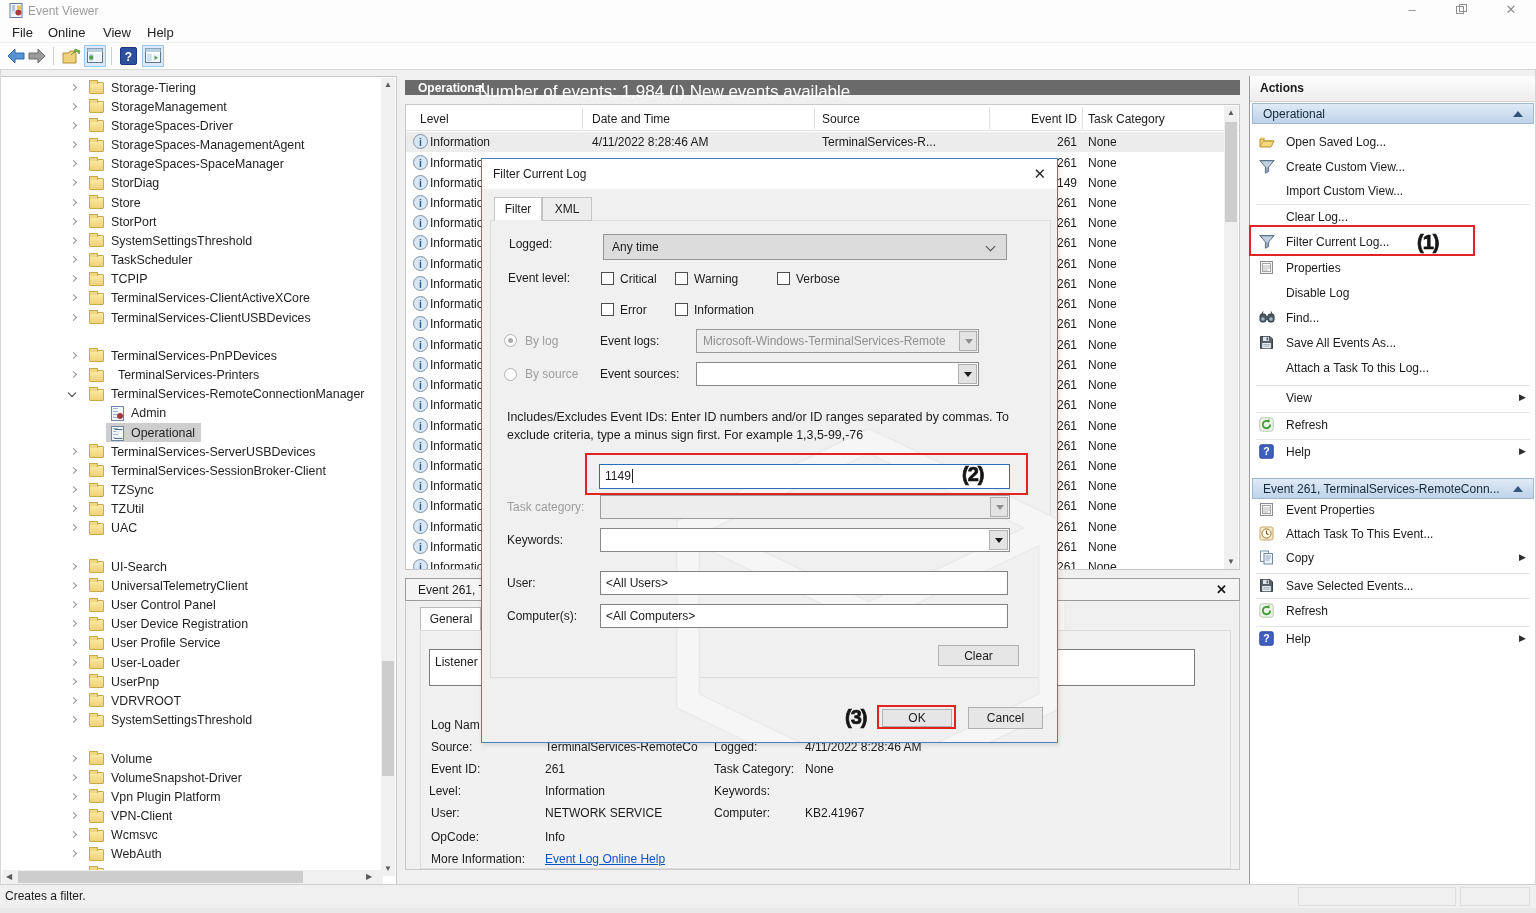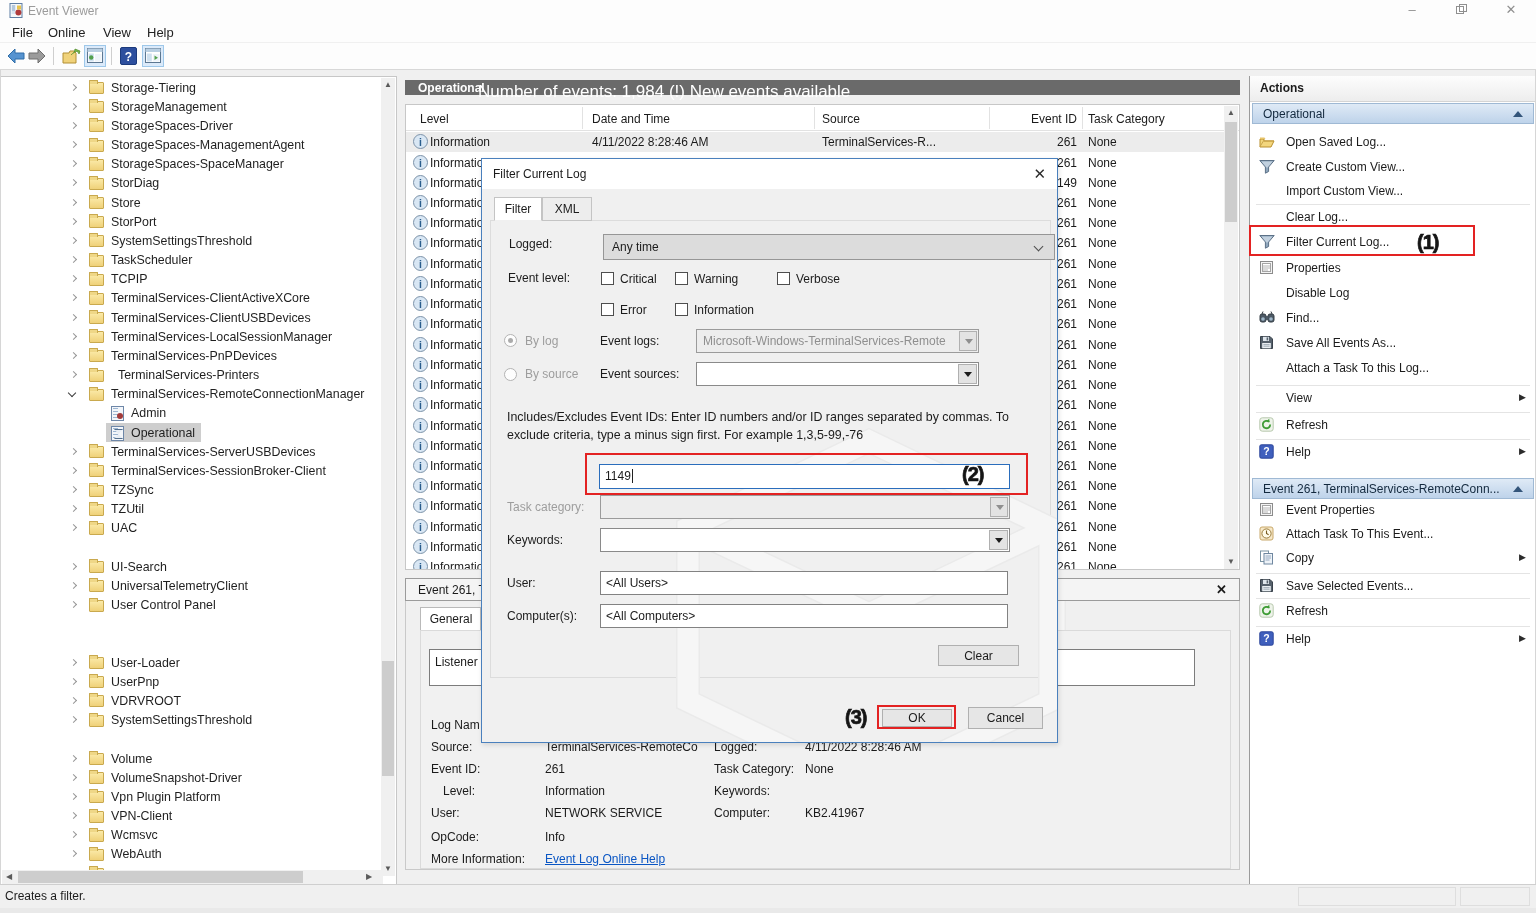--- a/index.html
+++ b/index.html
@@ -207,25 +207,20 @@
 <div class="trow" style="top:212.4px">
       <span class="chev" style="left:70px"></span>
       <span class="fold" style="left:88px"></span>
       <span class="tlab" style="left:110px">TerminalServices-ClientActiveXCore</span>
     </div>
 <div class="trow" style="top:231.5px">
       <span class="chev" style="left:70px"></span>
       <span class="fold" style="left:88px"></span>
       <span class="tlab" style="left:110px">TerminalServices-ClientUSBDevices</span>
     </div>
-<div class="trow" style="top:250.7px">
-      <span class="chev" style="left:70px"></span>
-      <span class="fold" style="left:88px"></span>
-      <span class="tlab" style="left:110px">TerminalServices-LocalSessionManager</span>
-    </div>
 <div class="trow" style="top:269.9px">
       <span class="chev" style="left:70px"></span>
       <span class="fold" style="left:88px"></span>
       <span class="tlab" style="left:110px">TerminalServices-PnPDevices</span>
     </div>
 <div class="trow" style="top:289.1px">
       <span class="chev" style="left:70px"></span>
       <span class="fold" style="left:88px"></span>
       <span class="tlab" style="left:117px">TerminalServices-Printers</span>
     </div>
@@ -275,20 +270,30 @@
     </div>
 <div class="trow" style="top:499.9px">
       <span class="chev" style="left:70px"></span>
       <span class="fold" style="left:88px"></span>
       <span class="tlab" style="left:110px">UniversalTelemetryClient</span>
     </div>
 <div class="trow" style="top:519.1px">
       <span class="chev" style="left:70px"></span>
       <span class="fold" style="left:88px"></span>
       <span class="tlab" style="left:110px">User Control Panel</span>
+    </div>
+<div class="trow" style="top:538.3px">
+      <span class="chev" style="left:70px"></span>
+      <span class="fold" style="left:88px"></span>
+      <span class="tlab" style="left:110px">User Device Registration</span>
+    </div>
+<div class="trow" style="top:557.4px">
+      <span class="chev" style="left:70px"></span>
+      <span class="fold" style="left:88px"></span>
+      <span class="tlab" style="left:110px">User Profile Service</span>
     </div>
 <div class="trow" style="top:576.6px">
       <span class="chev" style="left:70px"></span>
       <span class="fold" style="left:88px"></span>
       <span class="tlab" style="left:110px">User-Loader</span>
     </div>
 <div class="trow" style="top:595.8px">
       <span class="chev" style="left:70px"></span>
       <span class="fold" style="left:88px"></span>
       <span class="tlab" style="left:110px">UserPnp</span>
@@ -569,21 +574,21 @@
 <span class="btab" style="left:74px;width:12px;color:#777">D</span>
 <div id="bpcontent">
 <div class="abs" style="left:8px;top:18px;width:766px;height:37px;background:#fff;border:1px solid #7c7c7c">
 <span class="abs" style="left:5px;top:5px">Listener</span>
 </div>
 <span class="bfield" style="left:10px;top:87px">Log Nam</span>
 <span class="bfield" style="left:10px;top:109px">Source:</span>
       <span class="bfield" style="left:124px;top:109px">TerminalServices-RemoteCo</span>
 <span class="bfield" style="left:10px;top:131px">Event ID:</span>
       <span class="bfield" style="left:124px;top:131px">261</span>
-<span class="bfield" style="left:22px;top:153px">Level:</span>
+<span class="bfield" style="left:8px;top:153px">Level:</span>
       <span class="bfield" style="left:124px;top:153px">Information</span>
 <span class="bfield" style="left:10px;top:175px">User:</span>
       <span class="bfield" style="left:124px;top:175px">NETWORK SERVICE</span>
 <span class="bfield" style="left:10px;top:199px">OpCode:</span>
       <span class="bfield" style="left:124px;top:199px">Info</span>
 <span class="bfield" style="left:10px;top:221px">More Information:</span>
       <span class="bfield" style="left:124px;top:221px"><a class="lnk" href="#">Event Log Online Help</a></span>
 <span class="bfield" style="left:293px;top:109px">Logged:</span>
       <span class="bfield" style="left:384px;top:109px">4/11/2022 8:28:46 AM</span>
 <span class="bfield" style="left:293px;top:131px">Task Category:</span>
@@ -761,21 +766,21 @@
 <path d="M232 14 L413 101 L413 274 L232 361 L51 274 L51 101 Z"></path>
 <path d="M51 101 L232 187 L413 101"></path>
 </g>
 <g fill="none" stroke="#f6f6f6" stroke-width="21">
 <path d="M232 14 L413 101 L413 274 L232 361 L51 274 L51 101 Z"></path>
 <path d="M51 101 L232 187 L413 101"></path>
 </g>
 </svg>
 <div class="abs" style="left:0;top:0;width:577px;height:585px;z-index:4">
 <span class="dlab" style="left:27px;top:78px">Logged:</span>
-<div class="combo-gray" style="left:121px;top:75px;width:452px;height:26px;padding:5px 0 0 8px">Any time<span class="chevd" style="right:12px;top:8px"></span></div>
+<div class="combo-gray" style="left:121px;top:75px;width:404px;height:26px;padding:5px 0 0 8px">Any time<span class="chevd" style="right:12px;top:8px"></span></div>
 <span class="dlab" style="left:26px;top:112px">Event level:</span>
 <span class="cb" style="left:119px;top:113px"></span>
       <span class="dlab" style="left:138px;top:113px">Critical</span>
 <span class="cb" style="left:193px;top:113px"></span>
       <span class="dlab" style="left:212px;top:113px">Warning</span>
 <span class="cb" style="left:295px;top:113px"></span>
       <span class="dlab" style="left:314px;top:113px">Verbose</span>
 <span class="cb" style="left:119px;top:144px"></span>
       <span class="dlab" style="left:138px;top:144px">Error</span>
 <span class="cb" style="left:193px;top:144px"></span>

